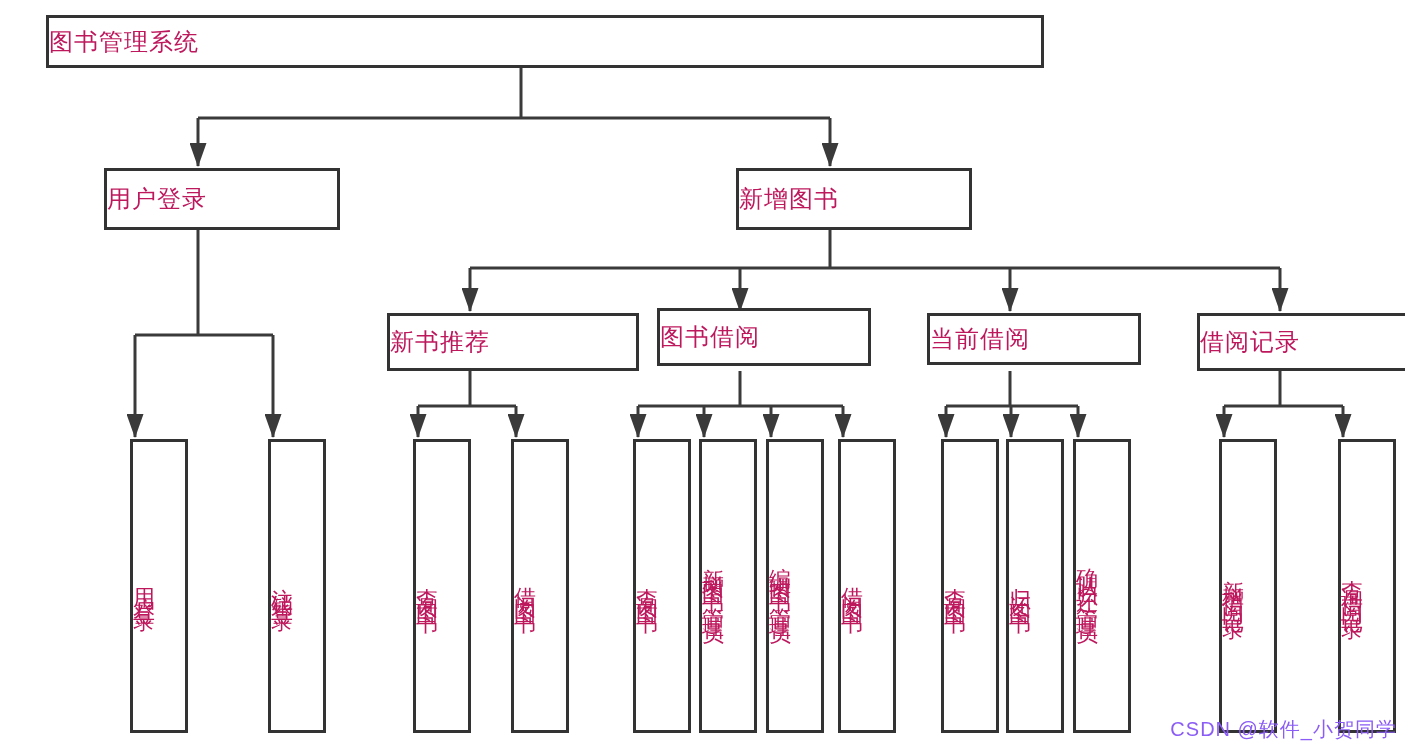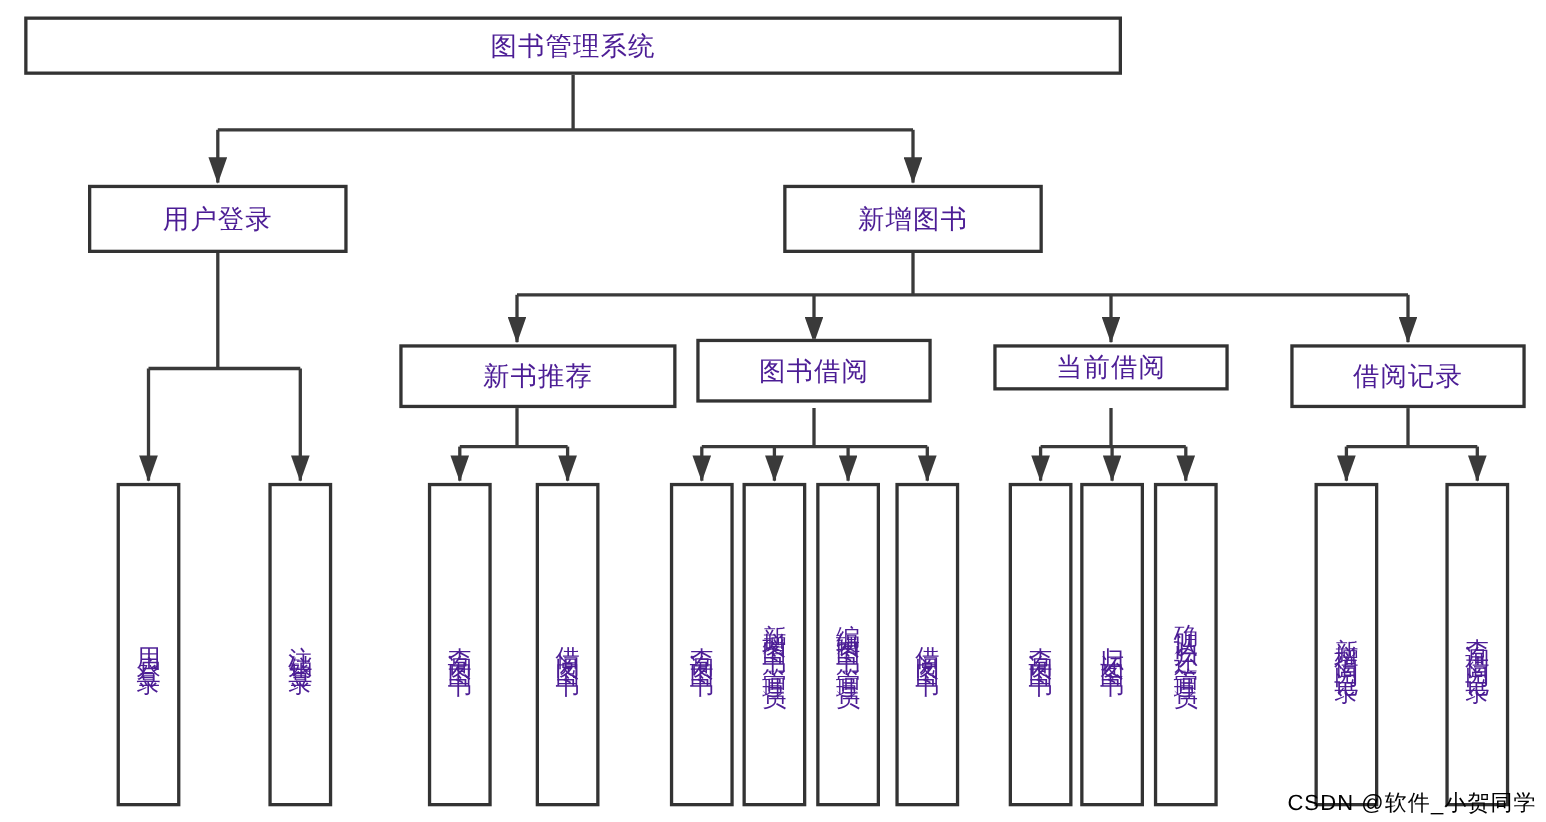--- a/index.html
+++ b/index.html
@@ -19,22 +19,22 @@
     left: 0; top: 0;
     width: 1405px; height: 747px;
   }
 
   .node {
     position: absolute;
     border: 3px solid #333333;
     background: #ffffff;
     display: flex;
     align-items: center;
-    justify-content: center;
-    color: #4c1d95;
+    color: #be185d;
+    margin-left: 24px;
   }
 
   .h-label {
     font-size: 24px;
     letter-spacing: 1px;
     white-space: nowrap;
   }
 
   .v-label {
     writing-mode: vertical-rl;
@@ -44,21 +44,21 @@
     line-height: 1;
     white-space: nowrap;
   }
 
   .watermark {
     position: absolute;
     right: 8px;
     bottom: 4px;
     font-size: 20px;
     letter-spacing: 1px;
-    color: #000000;
+    color: #8b5cf6;
     white-space: nowrap;
   }
 </style>
 </head>
 <body>
 
 <div class="canvas">
 
   <svg class="connectors" viewBox="0 0 1405 747" xmlns="http://www.w3.org/2000/svg">
     <defs>
@@ -108,21 +108,21 @@
   <div class="node" style="left:712px; top:168px; width:236px; height:62px">
     <span class="h-label">新增图书</span>
   </div>
 
   <div class="node" style="left:363px; top:313px; width:252px; height:58px">
     <span class="h-label">新书推荐</span>
   </div>
   <div class="node" style="left:633px; top:308px; width:214px; height:58px">
     <span class="h-label">图书借阅</span>
   </div>
-  <div class="node" style="left:903px; top:313px; width:214px; height:42px">
+  <div class="node" style="left:903px; top:313px; width:214px; height:52px">
     <span class="h-label">当前借阅</span>
   </div>
   <div class="node" style="left:1173px; top:313px; width:214px; height:58px">
     <span class="h-label">借阅记录</span>
   </div>
 
   <div class="node" style="left:106px; top:439px; width:58px; height:294px">
     <span class="v-label">用户登录</span>
   </div>
   <div class="node" style="left:244px; top:439px; width:58px; height:294px">

